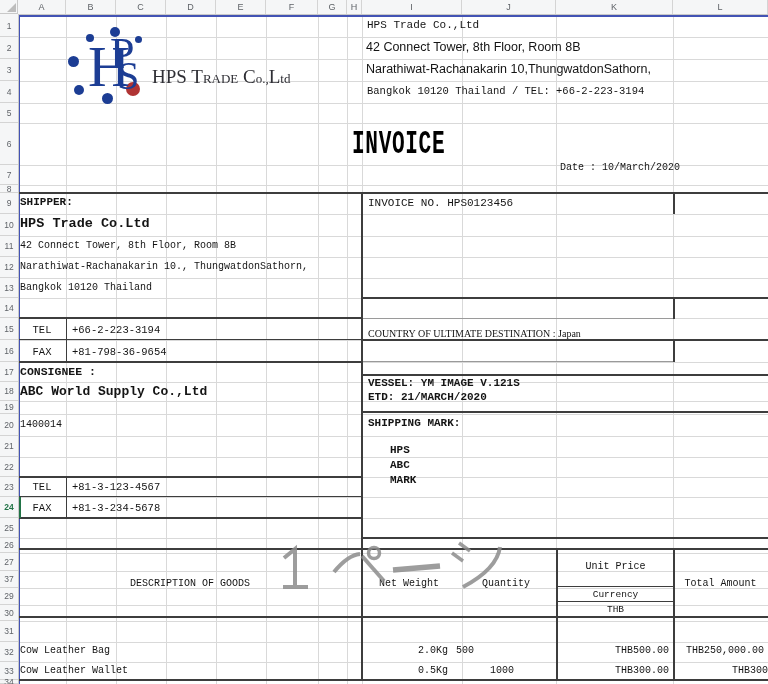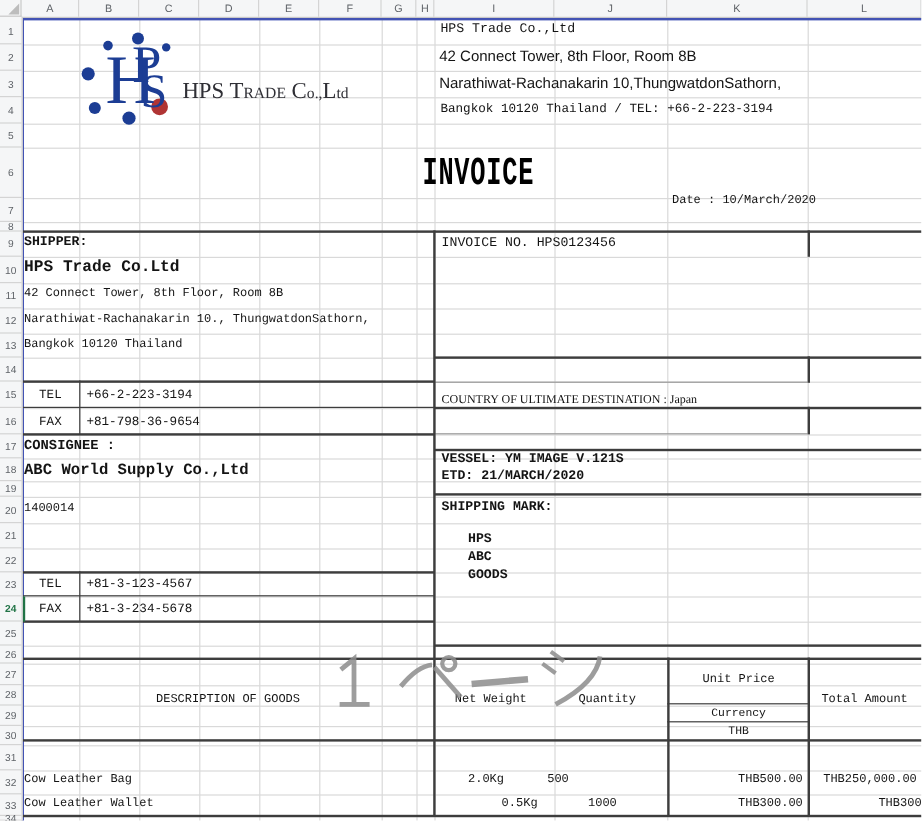--- a/index.html
+++ b/index.html
@@ -167,40 +167,40 @@
   <div class="cell ctr" style="left:18px;width:48px;top:346px;font-size:10.5px;">FAX</div>
   <div class="cell" style="left:72px;top:346px;font-size:10.5px;">+81-798-36-9654</div>
 
   <div class="cell" style="left:368px;top:197px;font-size:11px;">INVOICE NO. HPS0123456</div>
   <div class="cell" style="left:368px;top:328px;font-size:10px;font-family:Liberation Serif, serif;">COUNTRY OF ULTIMATE DESTINATION : Japan</div>
   <div class="cell sb" style="left:368px;top:377px;font-size:11px;">VESSEL: YM IMAGE V.121S</div>
   <div class="cell sb" style="left:368px;top:391px;font-size:11px;">ETD: 21/MARCH/2020</div>
   <div class="cell sb" style="left:368px;top:417px;font-size:11px;">SHIPPING MARK:</div>
   <div class="cell sb prelines" style="left:390px;top:443px;font-size:11px;line-height:15.2px;">HPS
 ABC
-GOODS</div>
+MARK</div>
 
   <div class="cell sb" style="left:20px;top:365px;font-size:11.5px;">CONSIGNEE :</div>
   <div class="cell b" style="left:20px;top:384px;font-size:13px;">ABC World Supply Co.,Ltd</div>
   <div class="cell" style="left:20px;top:419px;font-size:10px;">1400014</div>
   <div class="cell ctr" style="left:18px;width:48px;top:481px;font-size:10.5px;">TEL</div>
   <div class="cell" style="left:72px;top:481px;font-size:10.5px;">+81-3-123-4567</div>
   <div class="cell ctr" style="left:18px;width:48px;top:502px;font-size:10.5px;">FAX</div>
   <div class="cell" style="left:72px;top:502px;font-size:10.5px;">+81-3-234-5678</div>
 
   <div class="cell ctr" style="left:18px;width:344px;top:578px;font-size:10px;">DESCRIPTION OF GOODS</div>
   <div class="cell ctr" style="left:362px;width:94px;top:578px;font-size:10px;">Net Weight</div>
   <div class="cell ctr" style="left:456px;width:100px;top:578px;font-size:10px;">Quantity</div>
   <div class="cell ctr" style="left:558px;width:115px;top:561px;font-size:10px;">Unit Price</div>
   <div class="cell ctr" style="left:558px;width:115px;top:589px;font-size:9.5px;">Currency</div>
   <div class="cell ctr" style="left:558px;width:115px;top:604px;font-size:9.5px;">THB</div>
   <div class="cell ctr" style="left:673px;width:95px;top:578px;font-size:10px;">Total Amount</div>
   <div id="goodsrows">
       <div class="cell" style="left: 20px; top: 645px; font-size: 10px;">Cow Leather Bag</div>
-      <div class="cell" style="left: 362px; width: 86px; text-align: center; top: 645px; font-size: 10px;">2.0Kg</div>
+      <div class="cell" style="left: 362px; width: 86px; text-align: right; top: 645px; font-size: 10px;">2.0Kg</div>
       <div class="cell" style="left: 456px; width: 92px; text-align: left; top: 645px; font-size: 10px;">500</div>
       <div class="cell" style="left: 556px; width: 113px; text-align: right; top: 645px; font-size: 10px;">THB500.00</div>
       <div class="cell" style="left: 673px; width: 91px; text-align: right; top: 645px; font-size: 10px;">THB250,000.00</div>
       <div class="cell" style="left: 20px; top: 665px; font-size: 10px;">Cow Leather Wallet</div>
       <div class="cell" style="left: 362px; width: 86px; text-align: right; top: 665px; font-size: 10px;">0.5Kg</div>
       <div class="cell" style="left: 456px; width: 92px; text-align: center; top: 665px; font-size: 10px;">1000</div>
       <div class="cell" style="left: 556px; width: 113px; text-align: right; top: 665px; font-size: 10px;">THB300.00</div>
       <div class="cell" style="left: 673px; width: 91px; text-align: right; top: 665px; font-size: 10px; margin-left: 46px;">THB300,000.00</div>
     </div>
 
@@ -253,21 +253,21 @@
       <div class="rowcell" style="top: 368px; height: 19px;">18</div>
       <div class="rowcell" style="top: 387px; height: 13px;">19</div>
       <div class="rowcell" style="top: 400px; height: 22px;">20</div>
       <div class="rowcell" style="top: 422px; height: 21px;">21</div>
       <div class="rowcell" style="top: 443px; height: 20px;">22</div>
       <div class="rowcell" style="top: 463px; height: 20px;">23</div>
       <div class="rowcell active" style="top: 483px; height: 21px;">24</div>
       <div class="rowcell" style="top: 504px; height: 20px;">25</div>
       <div class="rowcell" style="top: 524px; height: 15px;">26</div>
       <div class="rowcell" style="top: 539px; height: 18px;">27</div>
-      <div class="rowcell" style="top: 557px; height: 17px;">28</div>
+      <div class="rowcell" style="top: 557px; height: 17px;">37</div>
       <div class="rowcell" style="top: 574px; height: 17px;">29</div>
       <div class="rowcell" style="top: 591px; height: 16px;">30</div>
       <div class="rowcell" style="top: 607px; height: 21px;">31</div>
       <div class="rowcell" style="top: 628px; height: 20px;">32</div>
       <div class="rowcell" style="top: 648px; height: 18px;">33</div>
       <div class="rowcell" style="top: 666px; height: 4px;">34</div>
     </div>
   <div id="corner">
       <div class="tri"></div>
     </div>

